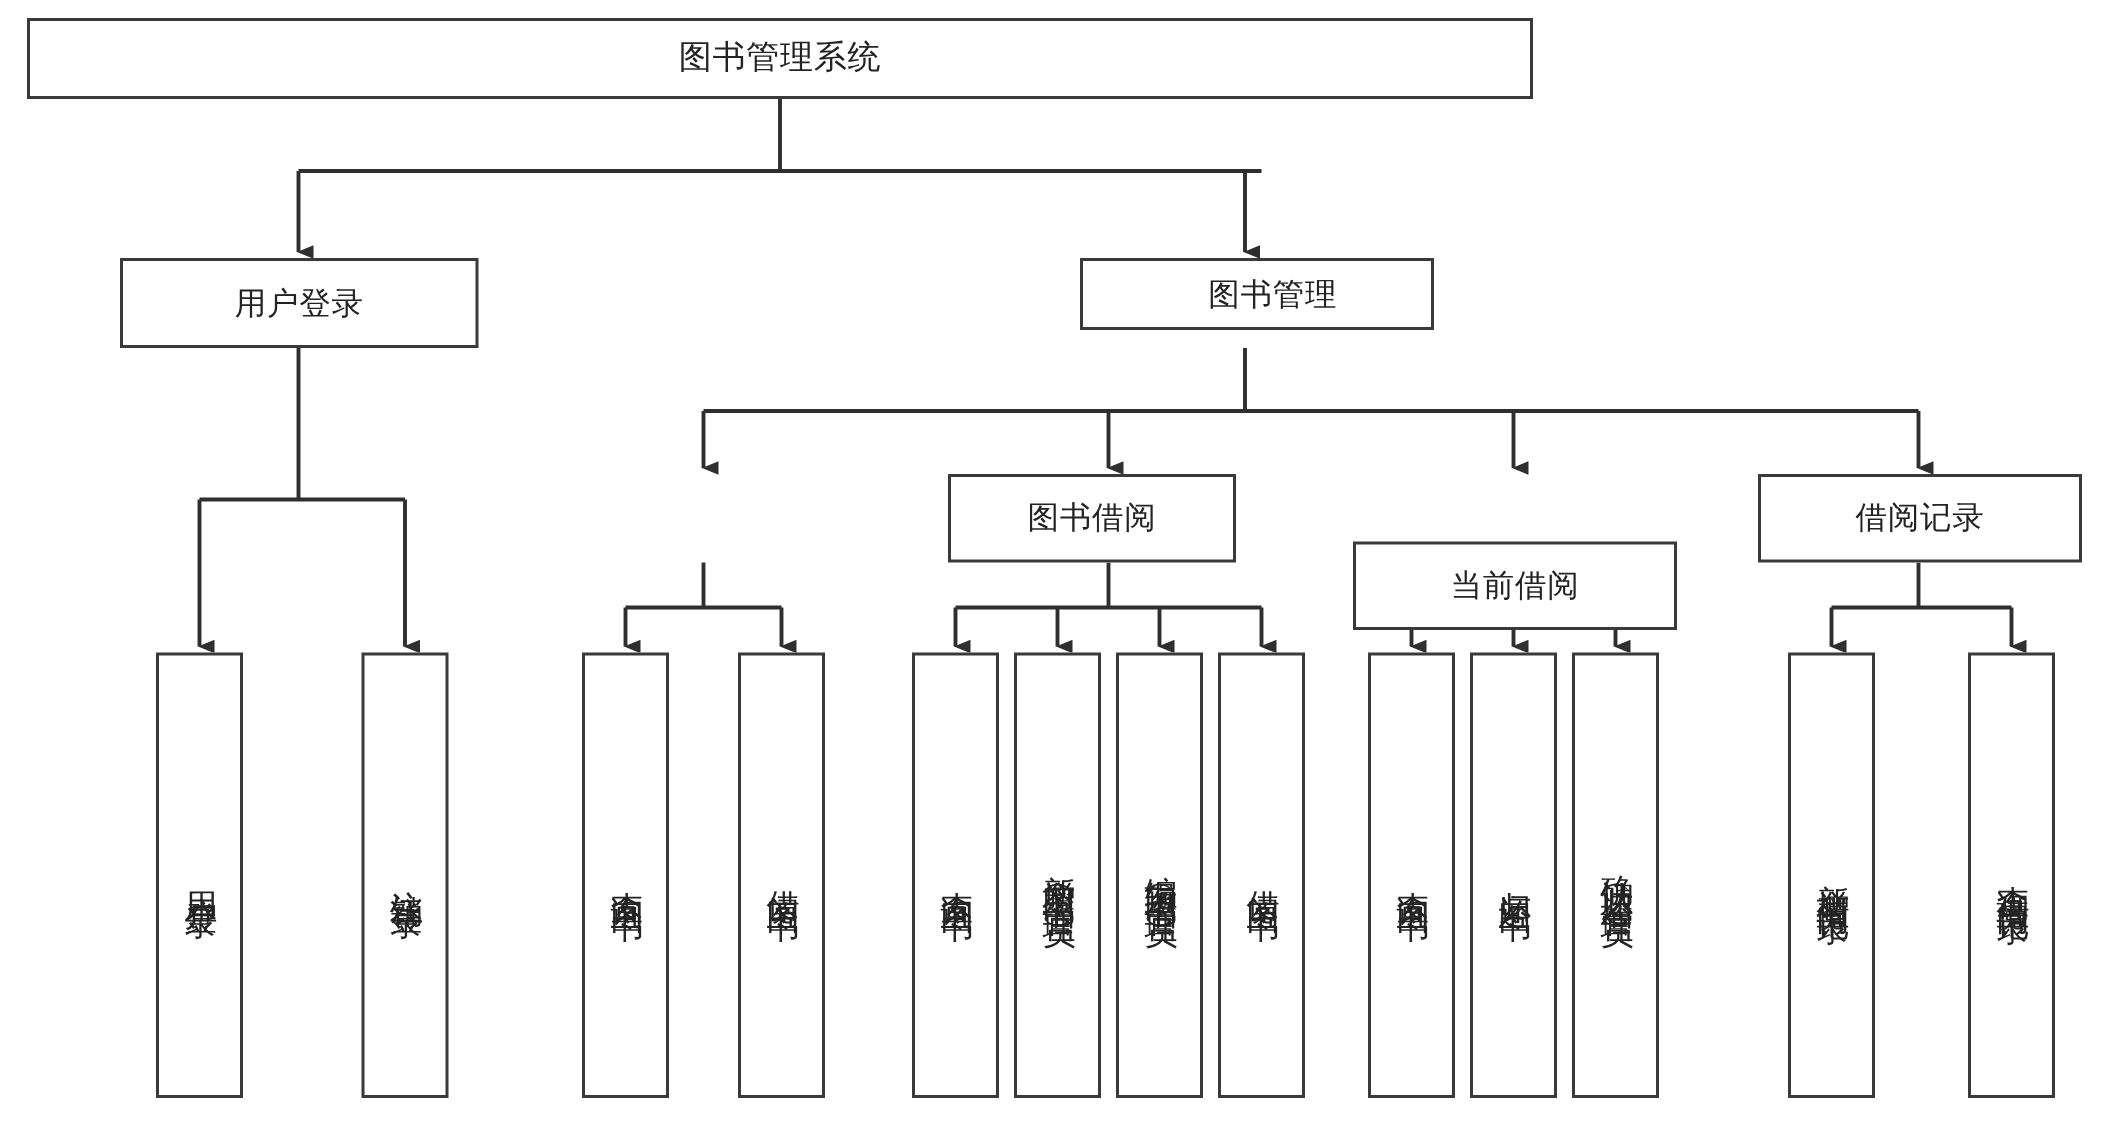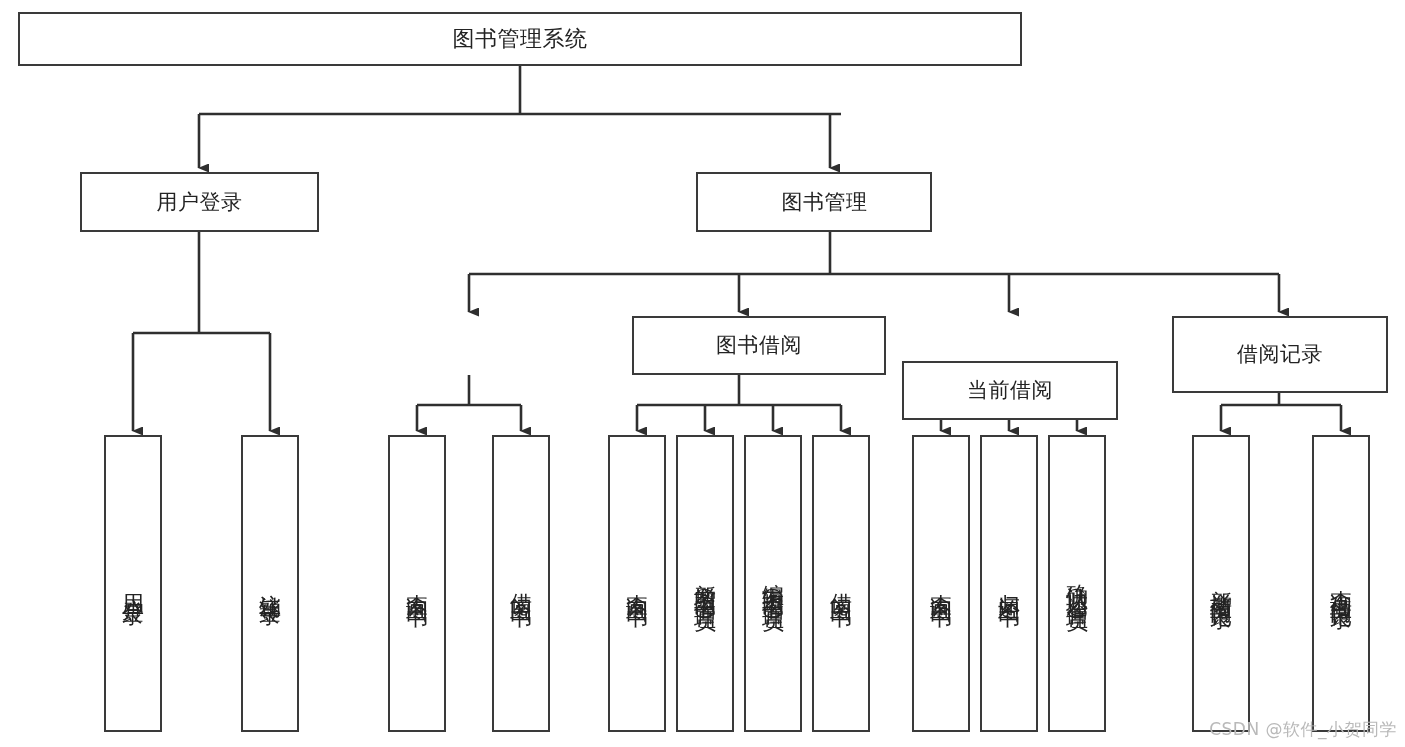--- a/index.html
+++ b/index.html
@@ -133,31 +133,31 @@
     </g>
   </svg>
 
   <div class="node h root" style="left:18px; top:12px; width:1004px; height:54px;">
     <span class="lbl">图书管理系统</span>
   </div>
 
   <div class="node h" style="left:80px; top:172px; width:239px; height:60px;">
     <span class="lbl">用户登录</span>
   </div>
-  <div class="node h" style="left:696px; top:172px; width:236px; height:60px;padding-left:21px;">
+  <div class="node h" style="left:720px; top:172px; width:236px; height:48px;padding-left:21px;">
     <span class="lbl">图书管理</span>
   </div>
 
-  <div class="node h" style="left:632px; top:316px; width:254px; height:59px;">
+  <div class="node h" style="left:632px; top:316px; width:192px; height:59px;">
     <span class="lbl">图书借阅</span>
   </div>
   <div class="node h" style="left:902px; top:316px; width:216px; height:59px;margin-top:45px;">
     <span class="lbl">当前借阅</span>
   </div>
-  <div class="node h" style="left:1172px; top:316px; width:216px; height:77px;">
+  <div class="node h" style="left:1172px; top:316px; width:216px; height:59px;">
     <span class="lbl">借阅记录</span>
   </div>
 
   <div class="node v" style="left:104px; top:435px; width:58px; height:297px;">
     <span class="lbl">用户登录</span>
   </div>
   <div class="node v" style="left:241px; top:435px; width:58px; height:297px;">
     <span class="lbl">注销登录</span>
   </div>
 
@@ -191,15 +191,14 @@
     <span class="lbl">确认归还（管理员）</span>
   </div>
 
   <div class="node v" style="left:1192px; top:435px; width:58px; height:297px;">
     <span class="lbl">新增借阅记录</span>
   </div>
   <div class="node v" style="left:1312px; top:435px; width:58px; height:297px;">
     <span class="lbl">查询借阅记录</span>
   </div>
 
-  <div id="watermark">CSDN @软件_小贺同学</div>
 
 </div>
 
 </body></html>

